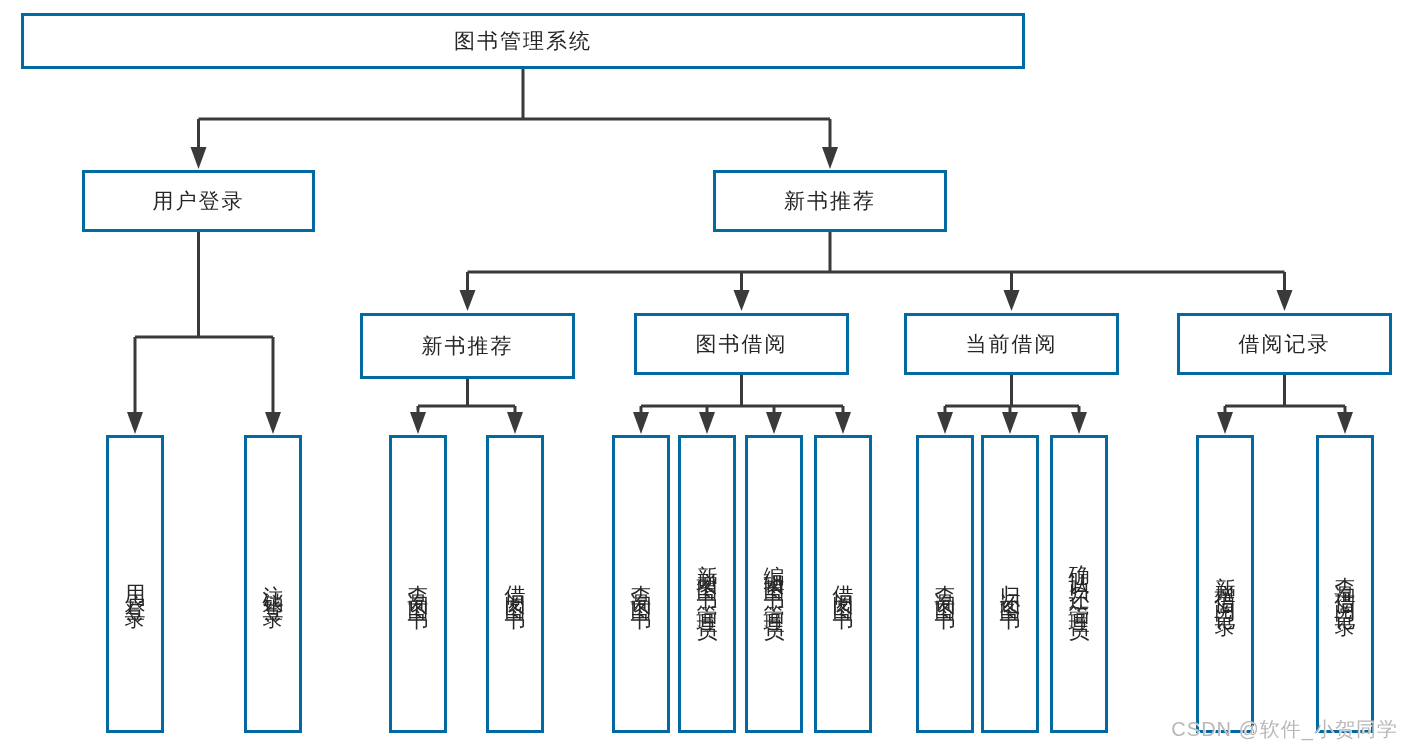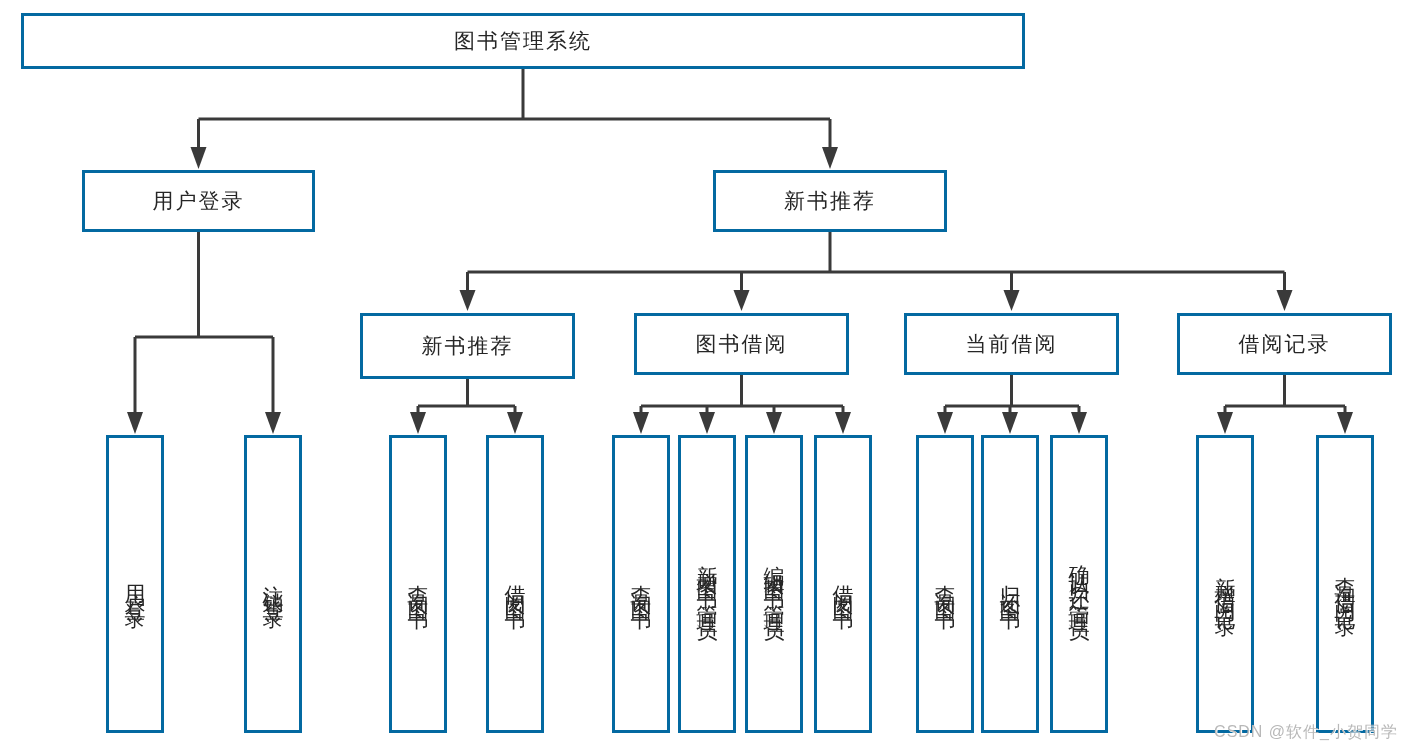--- a/index.html
+++ b/index.html
@@ -34,21 +34,21 @@
     text-orientation: mixed;
     font-size: 21px;
     letter-spacing: 8px;
     white-space: normal;
   }
   #watermark {
     position: absolute;
     right: 7px;
     bottom: 4px;
     color: #b8b8b8;
-    font-size: 16px;
+    font-size: 20px;
     letter-spacing: 1px;
     text-shadow: 1px 1px 0 #ffffff;
   }
 </style>
 </head>
 <body>
 
 <div id="canvas">
 
   <svg id="connectors" viewBox="0 0 1405 747" xmlns="http://www.w3.org/2000/svg">

